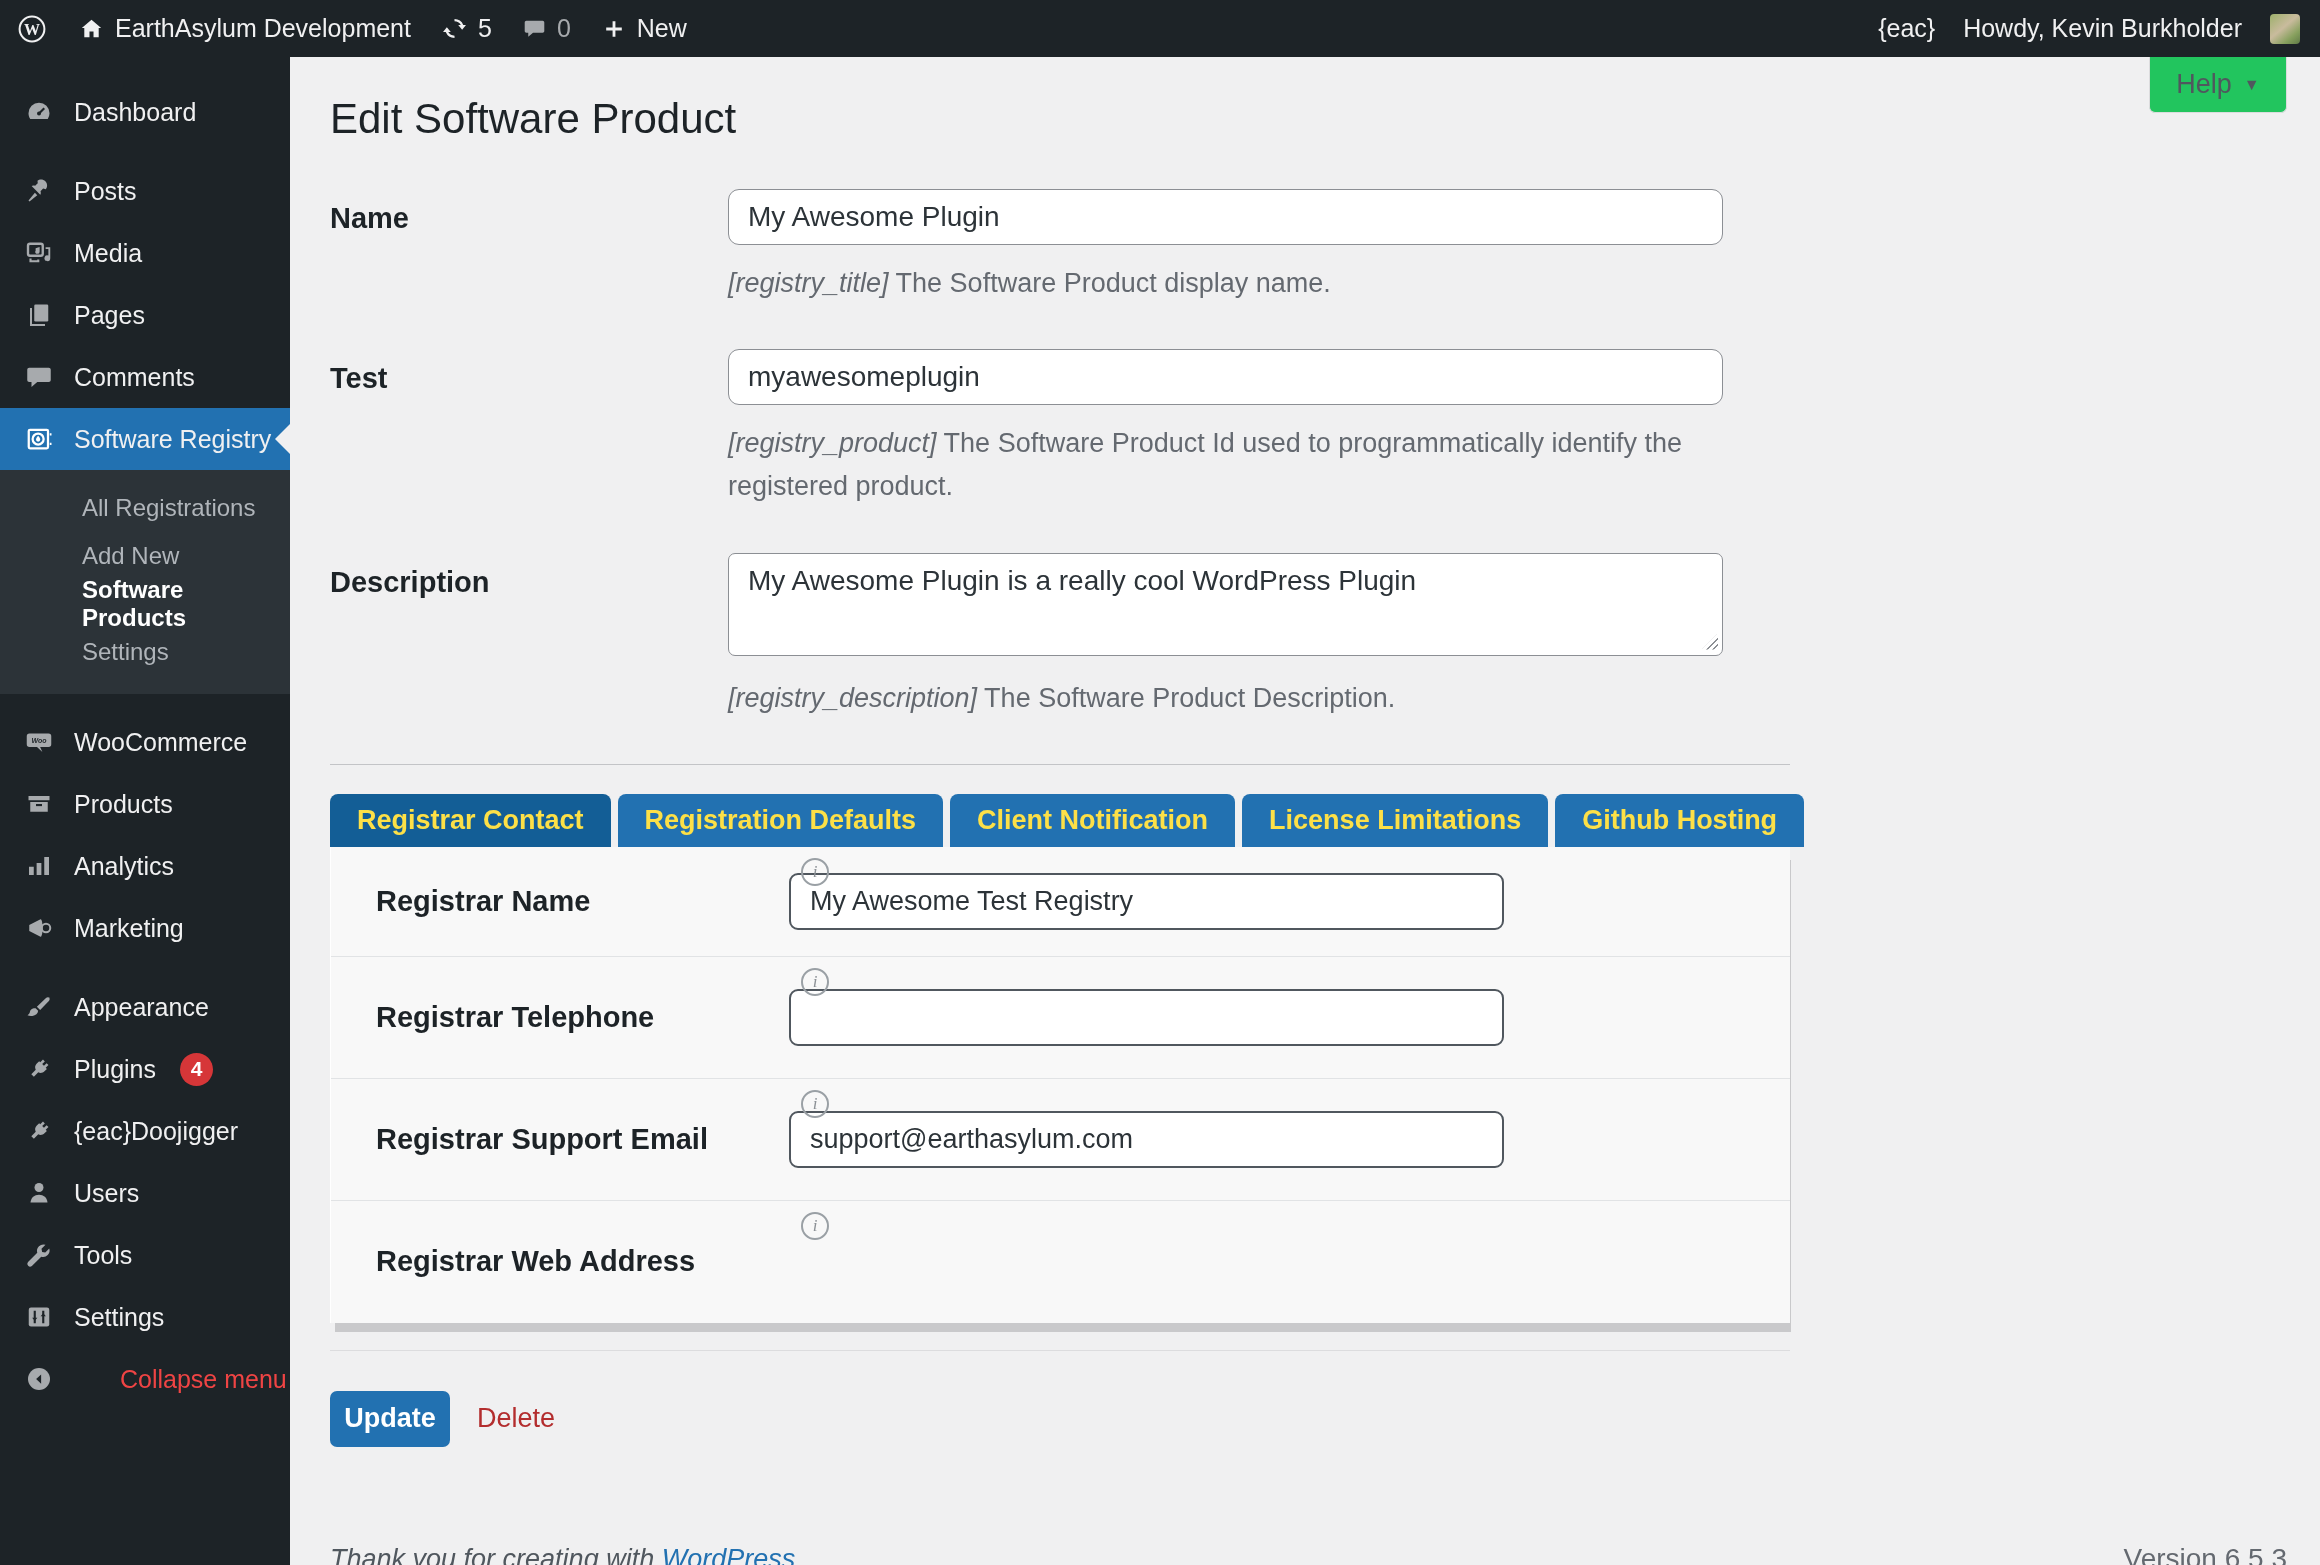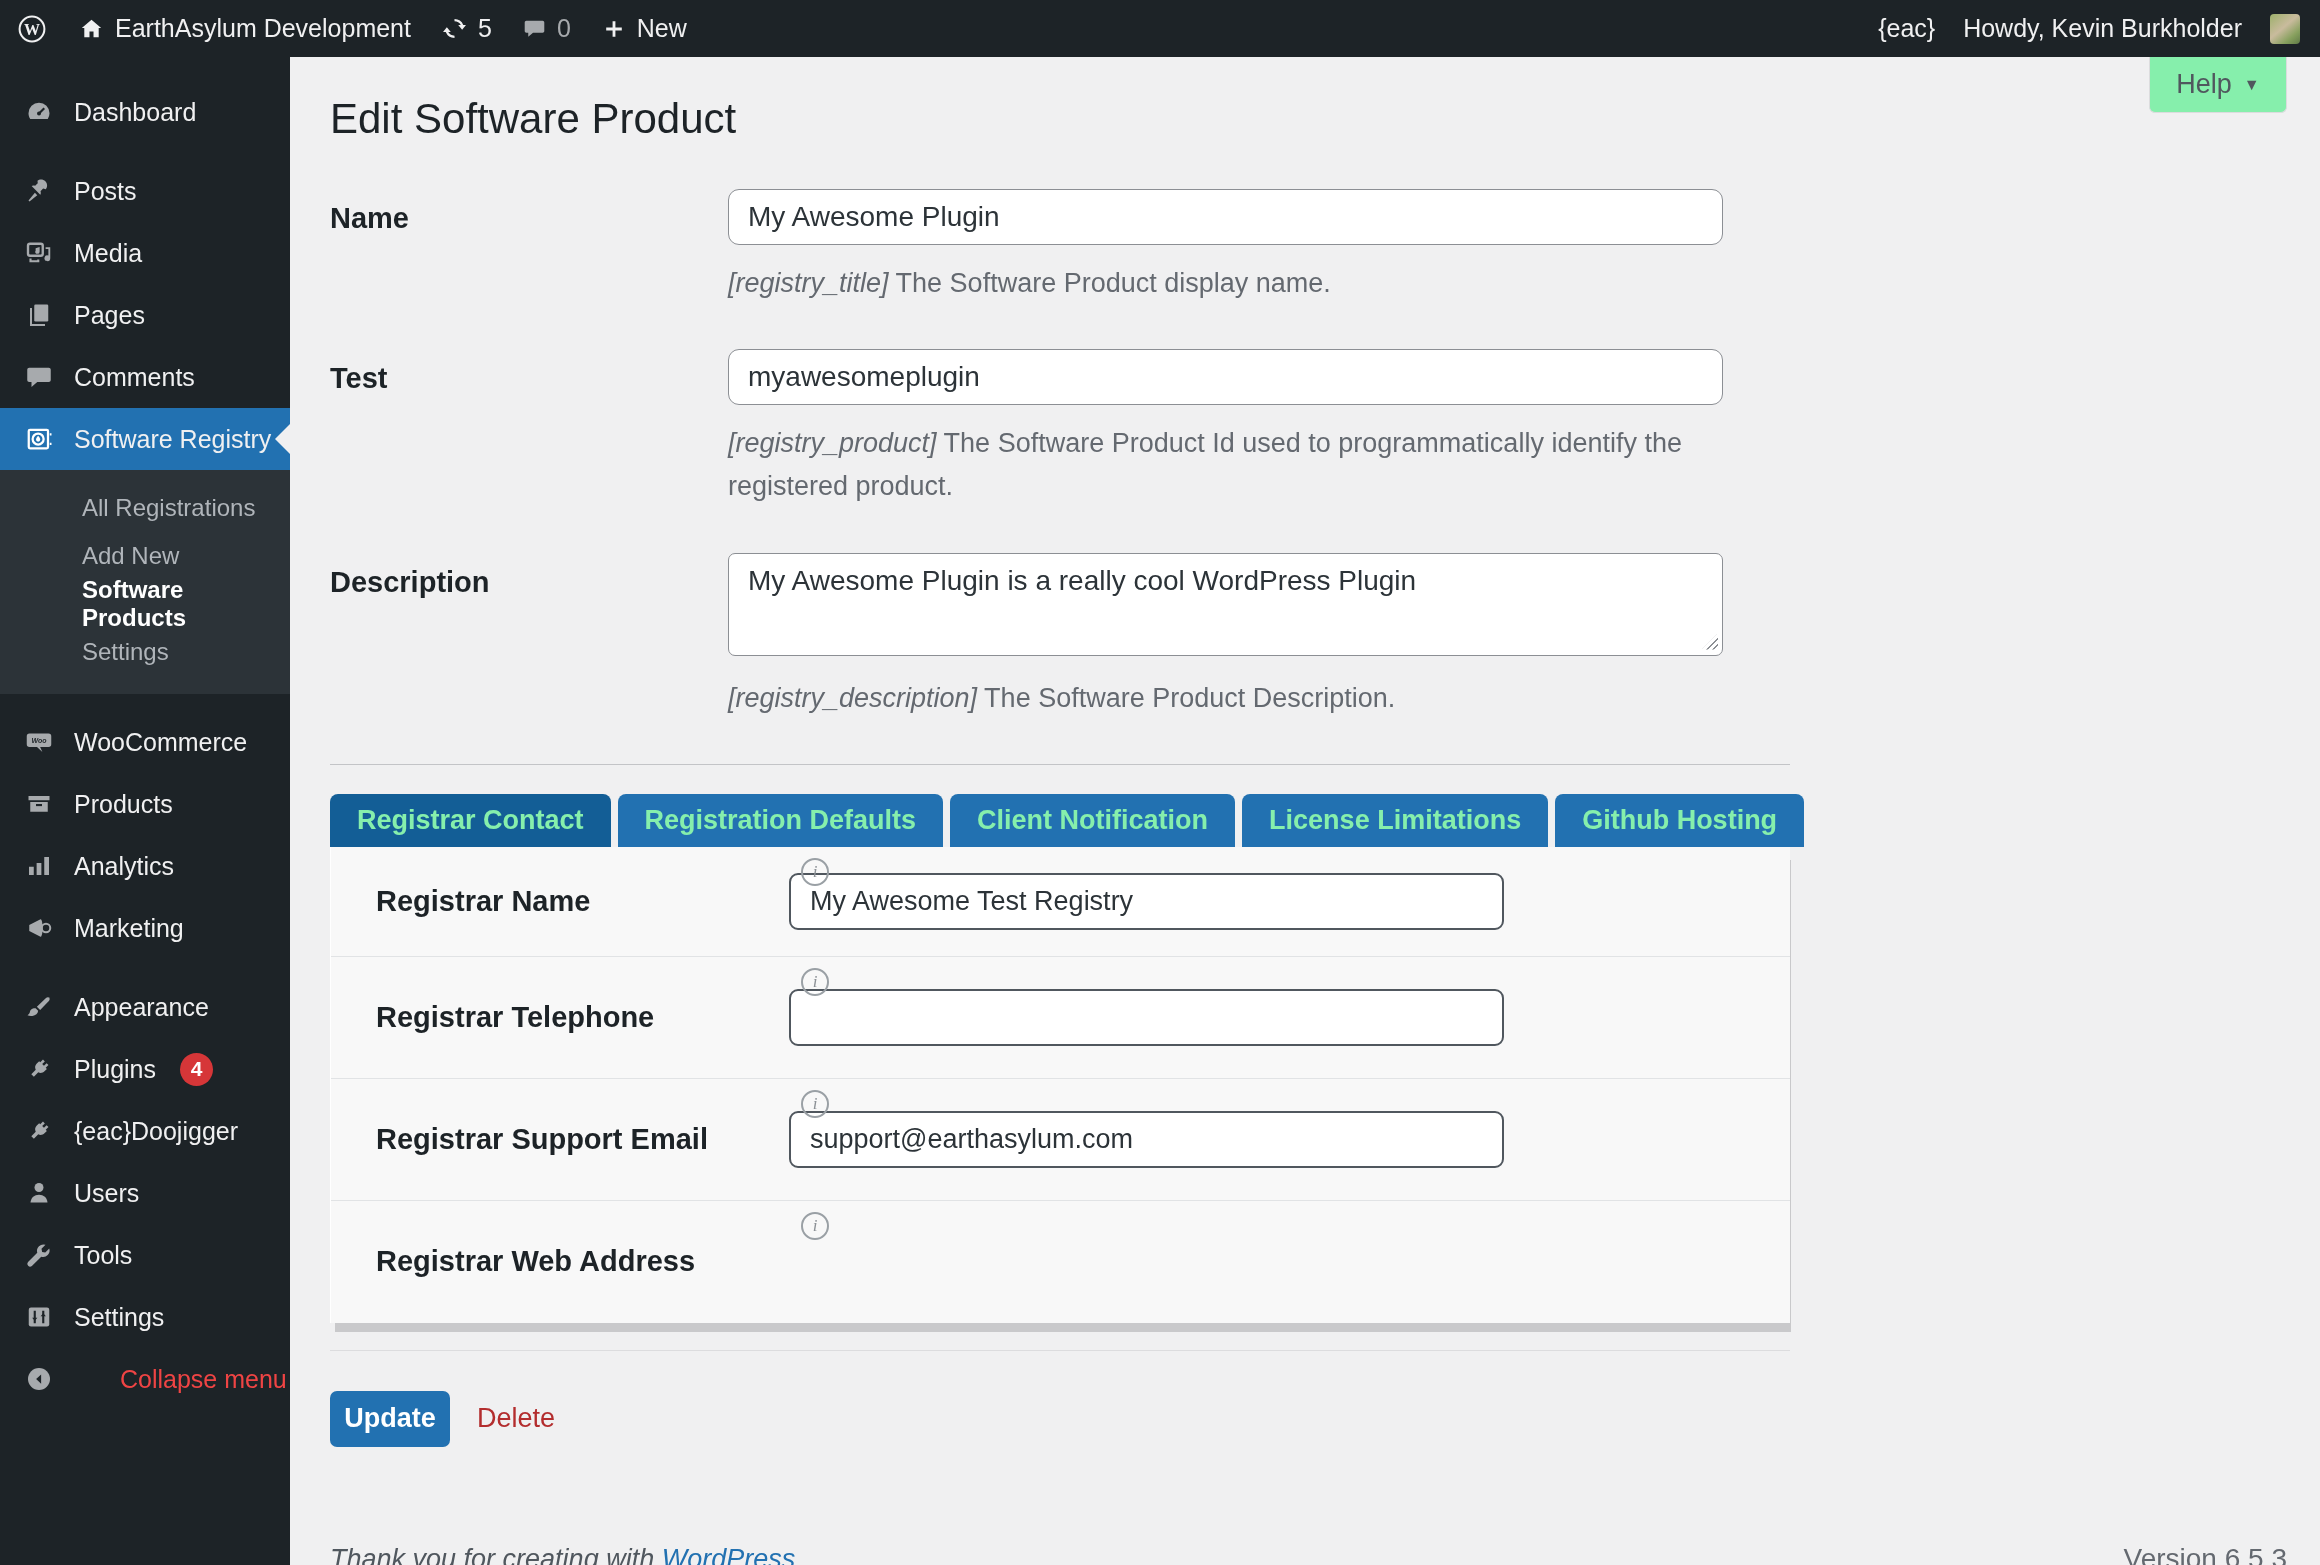--- a/index.html
+++ b/index.html
@@ -33,21 +33,21 @@
   .menu-sep { height:17px; }
   .submenu { background:#2c3338; padding:14px 0 18px; }
   .submenu-item { height:48px; display:flex; align-items:center; padding-left:82px; font-size:24px;
                   color:#b0b5ba; cursor:pointer; }
   .submenu-item.current { color:#ffffff; font-weight:700; }
   .badge { background:#d63638; color:#fff; font-size:21px; font-weight:700; min-width:33px; height:33px;
            border-radius:50%; display:flex; align-items:center; justify-content:center; margin-left:6px; }
   .collapse-label { color:#ef4444;margin-left:46px; }
 
   
-  .help-tab { position:absolute; top:0; right:33px; width:138px; height:56px; background:#86efac;
+  .help-tab { position:absolute; top:0; right:33px; width:138px; height:56px; background:#22c55e;
               border:1px solid #dcdcde; border-top:none; border-radius:0 0 6px 6px;
               display:flex; align-items:center; justify-content:center; gap:12px;
               color:#50575e; font-size:27px; cursor:pointer; }
   .help-caret { font-size:16px; color:#50575e; }
 
   
   h1.page-title { margin-top:38px; font-size:42px; font-weight:400; color:#1d2327; }
   .form-area { margin-top:46px; }
   .frow { display:flex; margin-bottom:44px; }
   .frow .flabel { width:398px; padding-top:13px; font-size:29px; font-weight:700; color:#1d2327; }
@@ -60,21 +60,21 @@
   .resize-handle { position:absolute; right:5px; bottom:9px; width:16px; height:16px;
                 background:repeating-linear-gradient(-45deg, transparent 0 3px, #8c8f94 3px 4.5px);
                 clip-path:polygon(100% 0, 100% 100%, 0 100%); }
   .helper { margin-top:17px; font-size:27px; color:#646970; line-height:1.6; max-width:980px; }
   .helper em { font-style:italic; }
 
   hr.divider { border:none; border-top:1px solid #c3c4c7; width:1460px; margin-top:4px; }
 
   
   .tabs { display:flex; gap:7px; margin-top:29px; width:1460px; }
-  .tab { height:53px; padding:0 27px; display:flex; align-items:center; background:#2271b1; color:#86efac;
+  .tab { height:53px; padding:0 27px; display:flex; align-items:center; background:#2271b1; color:#fde047;
          font-size:27px; font-weight:700; border-radius:8px 8px 0 0; cursor:pointer; white-space:nowrap; }
   .tab.active { background:#135e96; }
 
   
   .panel { width:1460px; background:#f8f8f8; border-left:1px solid #fff; box-shadow:3px 11px 0 -2px #c9c9cb; }
   .prow { position:relative; display:flex; align-items:center; height:122px; padding-left:45px;
           border-bottom:1px solid #e1e3e5; }
   .prow:first-child { height:110px; }
   .prow:last-child { border-bottom:none; }
   .prow .plabel { width:413px; font-size:29px; font-weight:700; color:#1d2327; }

